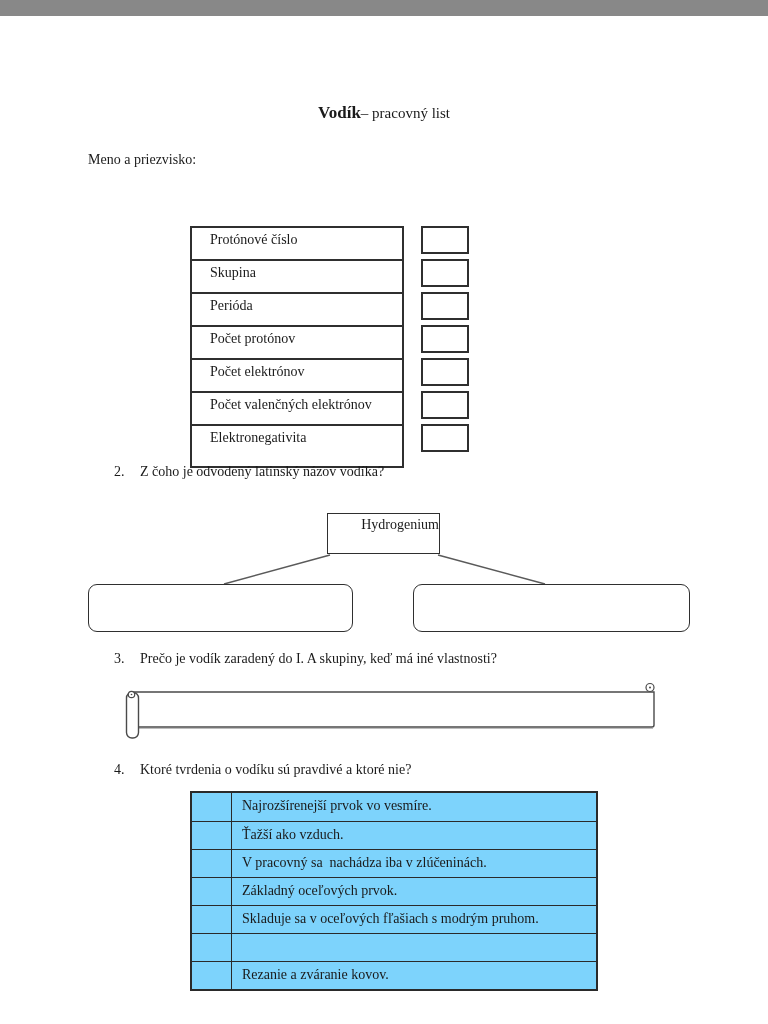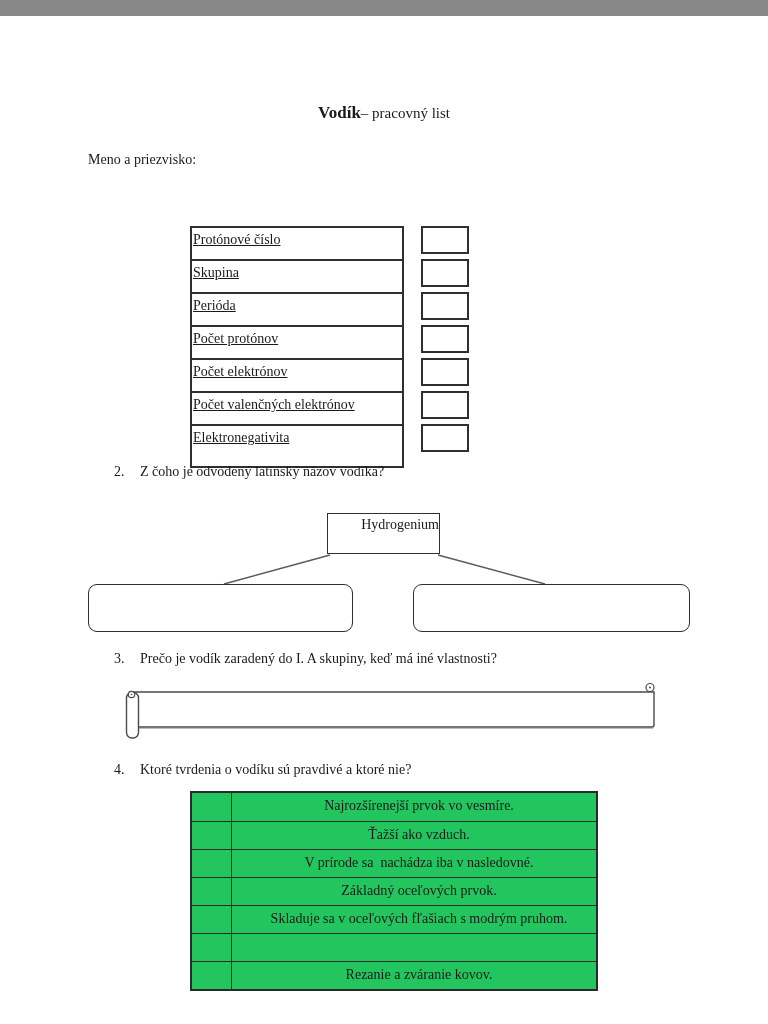--- a/index.html
+++ b/index.html
@@ -36,22 +36,21 @@
   
   .prop-label {
     position: absolute;
     left: 190px;
     width: 214px;
     height: 44px;
     border: 2px solid #2f2f2f;
     background: #fff;
     font-size: 14px;
     line-height: 24px;
-    padding-left: 1px;
-    text-decoration: underline;
+    padding-left: 18px;
   }
   .prop-answer {
     position: absolute;
     left: 421px;
     width: 48px;
     height: 28px;
     border: 2px solid #2f2f2f;
     background: #fff;
   }
   
@@ -86,22 +85,21 @@
     position: absolute;
     left: 118px; top: 660px;
     width: 560px; height: 70px;
   }
   
   .stmt-table {
     position: absolute;
     left: 190px; top: 775px;
     width: 408px;
     border: 2px solid #2a2a2a;
-    background: #22c55e;
-    text-align: center;
+    background: #7dd3fc;
   }
   .stmt-row {
     display: flex;
     height: 28px;
   }
   .stmt-row + .stmt-row { border-top: 1.5px solid #2a2a2a; }
   .stmt-check {
     width: 40px;
     flex: 0 0 40px;
     border-right: 1.5px solid #2a2a2a;
@@ -182,21 +180,21 @@
     <div class="stmt-row">
       <div class="stmt-check"></div>
       <div class="stmt-text">Najrozšírenejší prvok vo vesmíre.</div>
     </div>
     <div class="stmt-row">
       <div class="stmt-check"></div>
       <div class="stmt-text">Ťažší ako vzduch.</div>
     </div>
     <div class="stmt-row">
       <div class="stmt-check"></div>
-      <div class="stmt-text">V prírode sa  nachádza iba v nasledovné.</div>
+      <div class="stmt-text">V pracovný sa  nachádza iba v zlúčeninách.</div>
     </div>
     <div class="stmt-row">
       <div class="stmt-check"></div>
       <div class="stmt-text">Základný oceľových prvok.</div>
     </div>
     <div class="stmt-row">
       <div class="stmt-check"></div>
       <div class="stmt-text">Skladuje sa v oceľových fľašiach s modrým pruhom.</div>
     </div>
     <div class="stmt-row">

